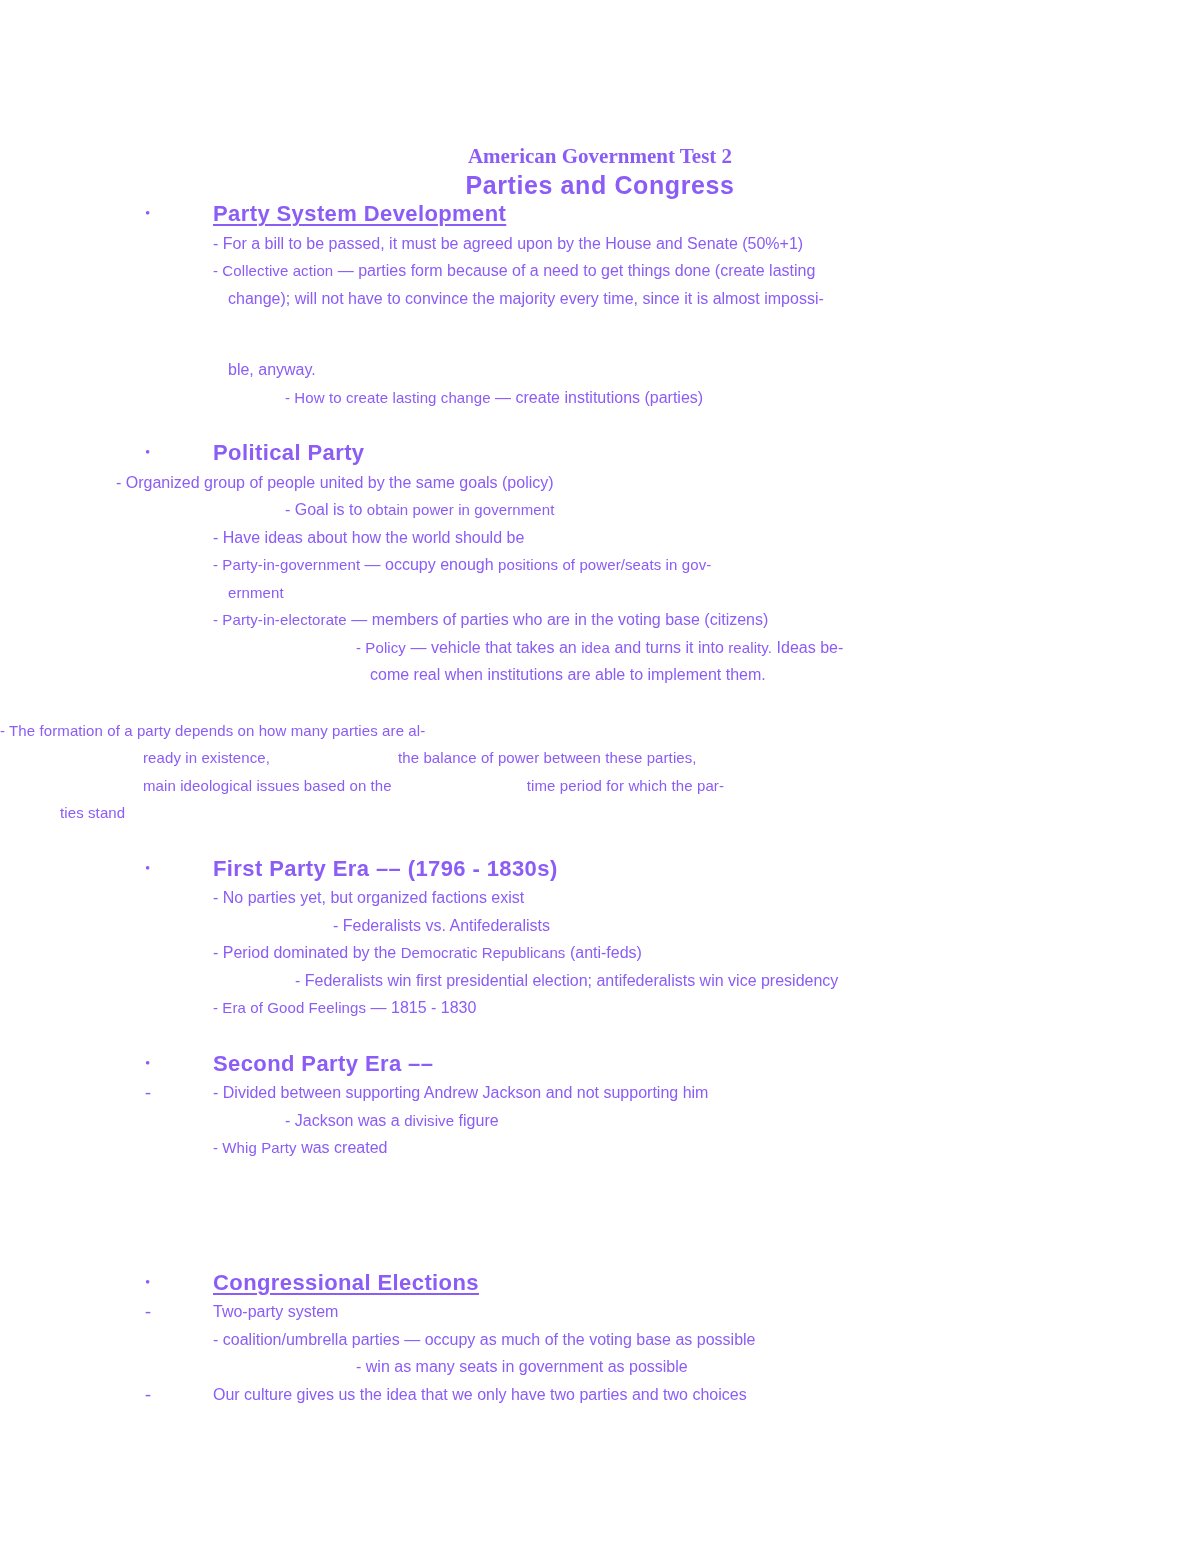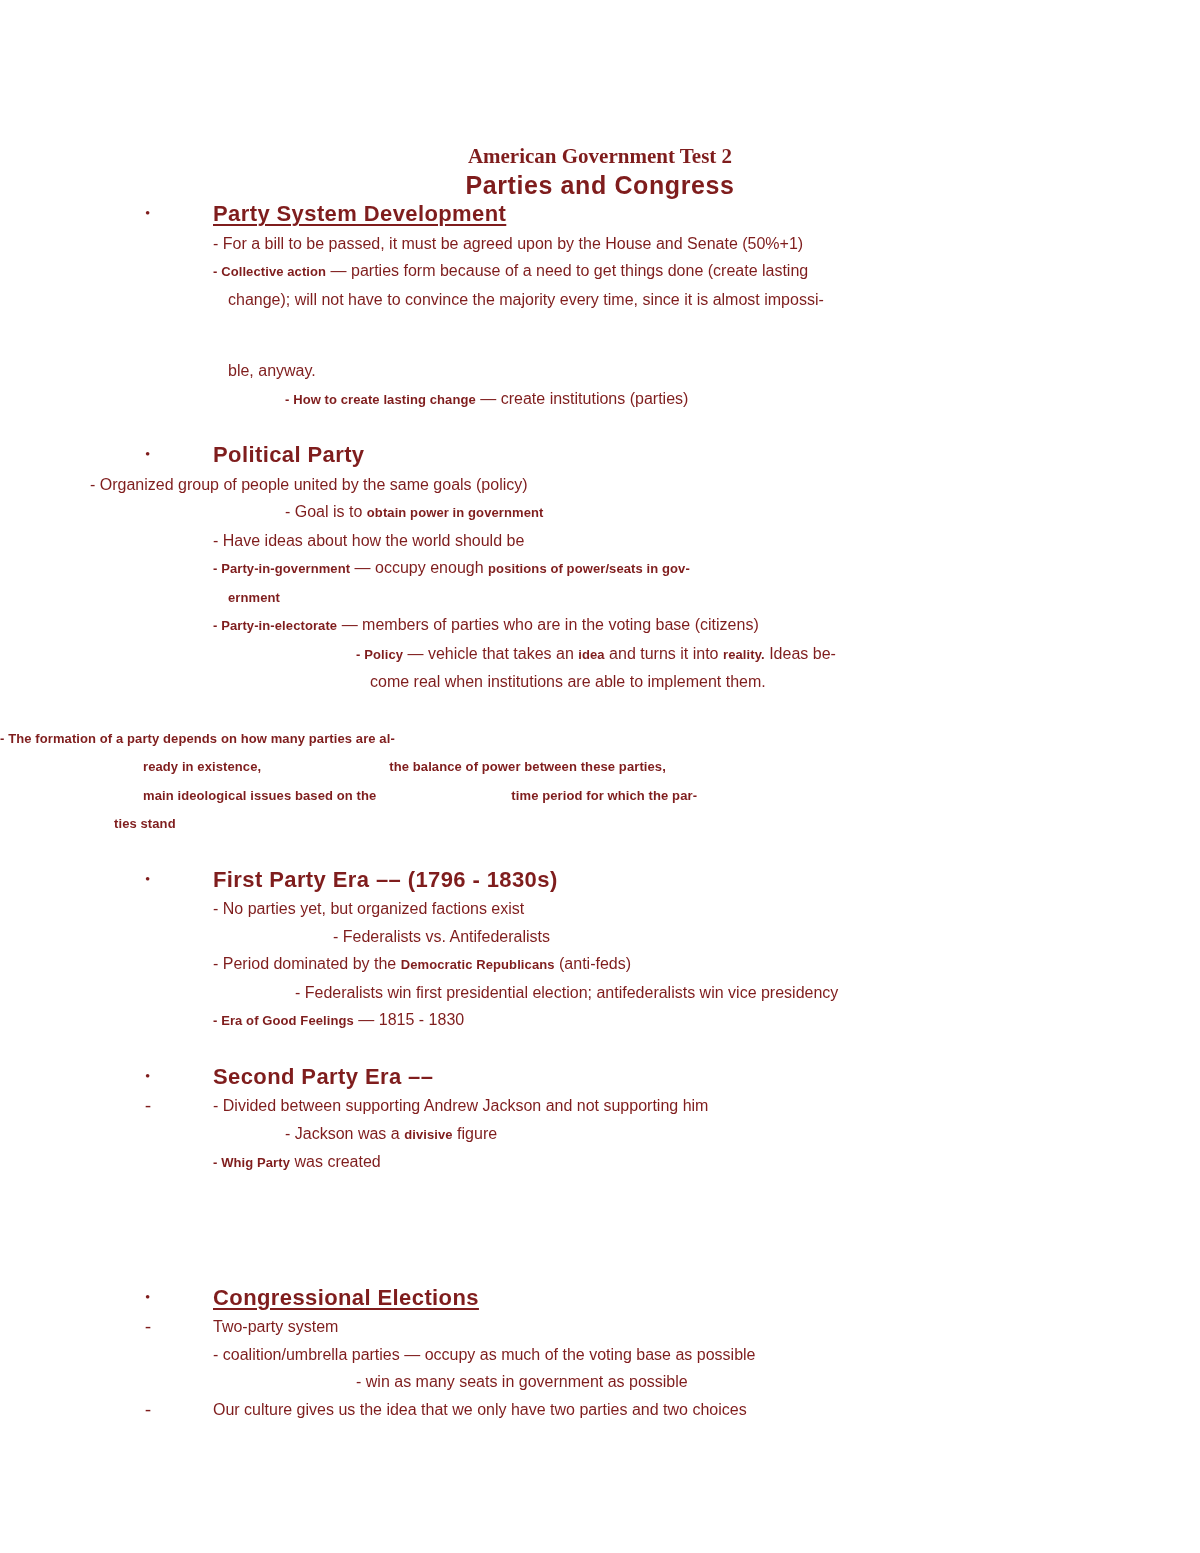--- a/index.html
+++ b/index.html
@@ -5,21 +5,21 @@
   html, body {
     margin: 0;
     padding: 0;
     background: #ffffff;
   }
   .page {
     position: relative;
     width: 1200px;
     height: 1553px;
     background: #ffffff;
-    color: #7f1d1d;
+    color: #8b5cf6;
     overflow: hidden;
   }
   .content {
     padding-top: 142px;
   }
   .title {
     text-align: center;
     font-family: "Liberation Serif", serif;
     font-weight: 700;
     font-size: 21px;
@@ -45,22 +45,22 @@
     font-family: "Liberation Serif", serif;
     font-size: 18px;
   }
   .marker.bullet { font-size: 15px; }
   .seg-serif {
     font-family: Liberation Sans, sans-serif;
     font-size: 16px;
   }
   .seg-sans {
     font-family: "Liberation Sans", sans-serif;
-    font-weight: 700;
-    font-size: 13px;
+    font-weight: 400;
+    font-size: 15px;
     letter-spacing: 0.1px;
   }
   .seg-heading {
     font-family: "Liberation Sans", sans-serif;
     font-weight: 700;
     font-size: 22px;
     letter-spacing: 0.4px;
   }
   .underline {
     text-decoration: underline;
@@ -79,33 +79,33 @@
     <div class="subtitle">Parties and Congress</div>
     <div>
         <div class="line" style="padding-left: 213px;"><span class="marker bullet">•</span><span class="seg-heading underline">Party System Development</span></div>
         <div class="line" style="padding-left: 213px;"><span class="seg-serif">- For a bill to be passed, it must be agreed upon by the House and Senate (50%+1)</span></div>
         <div class="line" style="padding-left: 213px;"><span class="seg-sans">- Collective action</span><span class="seg-serif"> — parties form because of a need to get things done (create lasting</span></div>
         <div class="line" style="padding-left: 228px;"><span class="seg-serif">change); will not have to convince the majority every time, since it is almost impossi-</span></div>
         <div class="line" style="padding-left: 228px; margin-top: 44px;"><span class="seg-serif">ble, anyway.</span></div>
         <div class="line" style="padding-left: 285px;"><span class="seg-sans">- How to create lasting change</span><span class="seg-serif"> — create institutions (parties)</span></div>
         <div class="spacer" style="height: 28px;"></div>
         <div class="line" style="padding-left: 213px;"><span class="marker bullet">•</span><span class="seg-heading">Political Party</span></div>
-        <div class="line" style="padding-left: 90px;"><span class="seg-serif">- Organized group of people united by the same goals (policy)</span></div>
+        <div class="line" style="padding-left: 116px;"><span class="seg-serif">- Organized group of people united by the same goals (policy)</span></div>
         <div class="line" style="padding-left: 285px;"><span class="seg-serif">- Goal is to </span><span class="seg-sans">obtain power in government</span></div>
         <div class="line" style="padding-left: 213px;"><span class="seg-serif">- Have ideas about how the world should be</span></div>
         <div class="line" style="padding-left: 213px;"><span class="seg-sans">- Party-in-government</span><span class="seg-serif"> — occupy enough </span><span class="seg-sans">positions of power/seats in gov-</span></div>
         <div class="line" style="padding-left: 228px;"><span class="seg-sans">ernment</span></div>
         <div class="line" style="padding-left: 213px;"><span class="seg-sans">- Party-in-electorate</span><span class="seg-serif"> — members of parties who are in the voting base (citizens)</span></div>
         <div class="line" style="padding-left: 356px;"><span class="seg-sans">- Policy</span><span class="seg-serif"> — vehicle that takes an </span><span class="seg-sans">idea</span><span class="seg-serif"> and turns it into </span><span class="seg-sans">reality.</span><span class="seg-serif"> Ideas be-</span></div>
         <div class="line" style="padding-left: 370px;"><span class="seg-serif">come real when institutions are able to implement them.</span></div>
         <div class="spacer" style="height: 28px;"></div>
         <div class="line" style=""><span class="seg-sans">- The formation of a party depends on how many parties are al-</span></div>
         <div class="line" style="padding-left: 143px;"><span class="seg-sans">ready in existence,</span><span class="tab" style="width: 128px;"></span><span class="seg-sans">the balance of power between these parties,</span></div>
         <div class="line" style="padding-left: 143px;"><span class="seg-sans">main ideological issues based on the</span><span class="tab" style="width: 135px;"></span><span class="seg-sans">time period for which the par-</span></div>
-        <div class="line" style="padding-left: 114px;"><span class="seg-sans">ties stand</span></div>
+        <div class="line" style="padding-left: 60px;"><span class="seg-sans">ties stand</span></div>
         <div class="spacer" style="height: 28px;"></div>
         <div class="line" style="padding-left: 213px;"><span class="marker bullet">•</span><span class="seg-heading">First Party Era –– (1796 - 1830s)</span></div>
         <div class="line" style="padding-left: 213px;"><span class="seg-serif">- No parties yet, but organized factions exist</span></div>
         <div class="line" style="padding-left: 285px; margin-left: 48px;"><span class="seg-serif">- Federalists vs. Antifederalists</span></div>
         <div class="line" style="padding-left: 213px;"><span class="seg-serif">- Period dominated by the </span><span class="seg-sans">Democratic Republicans</span><span class="seg-serif"> (anti-feds)</span></div>
         <div class="line" style="padding-left: 285px; margin-left: 10px;"><span class="seg-serif">- Federalists win first presidential election; antifederalists win vice presidency</span></div>
         <div class="line" style="padding-left: 213px;"><span class="seg-sans">- Era of Good Feelings</span><span class="seg-serif"> — 1815 - 1830</span></div>
         <div class="spacer" style="height: 28px;"></div>
         <div class="line" style="padding-left: 213px;"><span class="marker bullet">•</span><span class="seg-heading">Second Party Era ––</span></div>
         <div class="line" style="padding-left: 213px;"><span class="marker dash">-</span></div>

